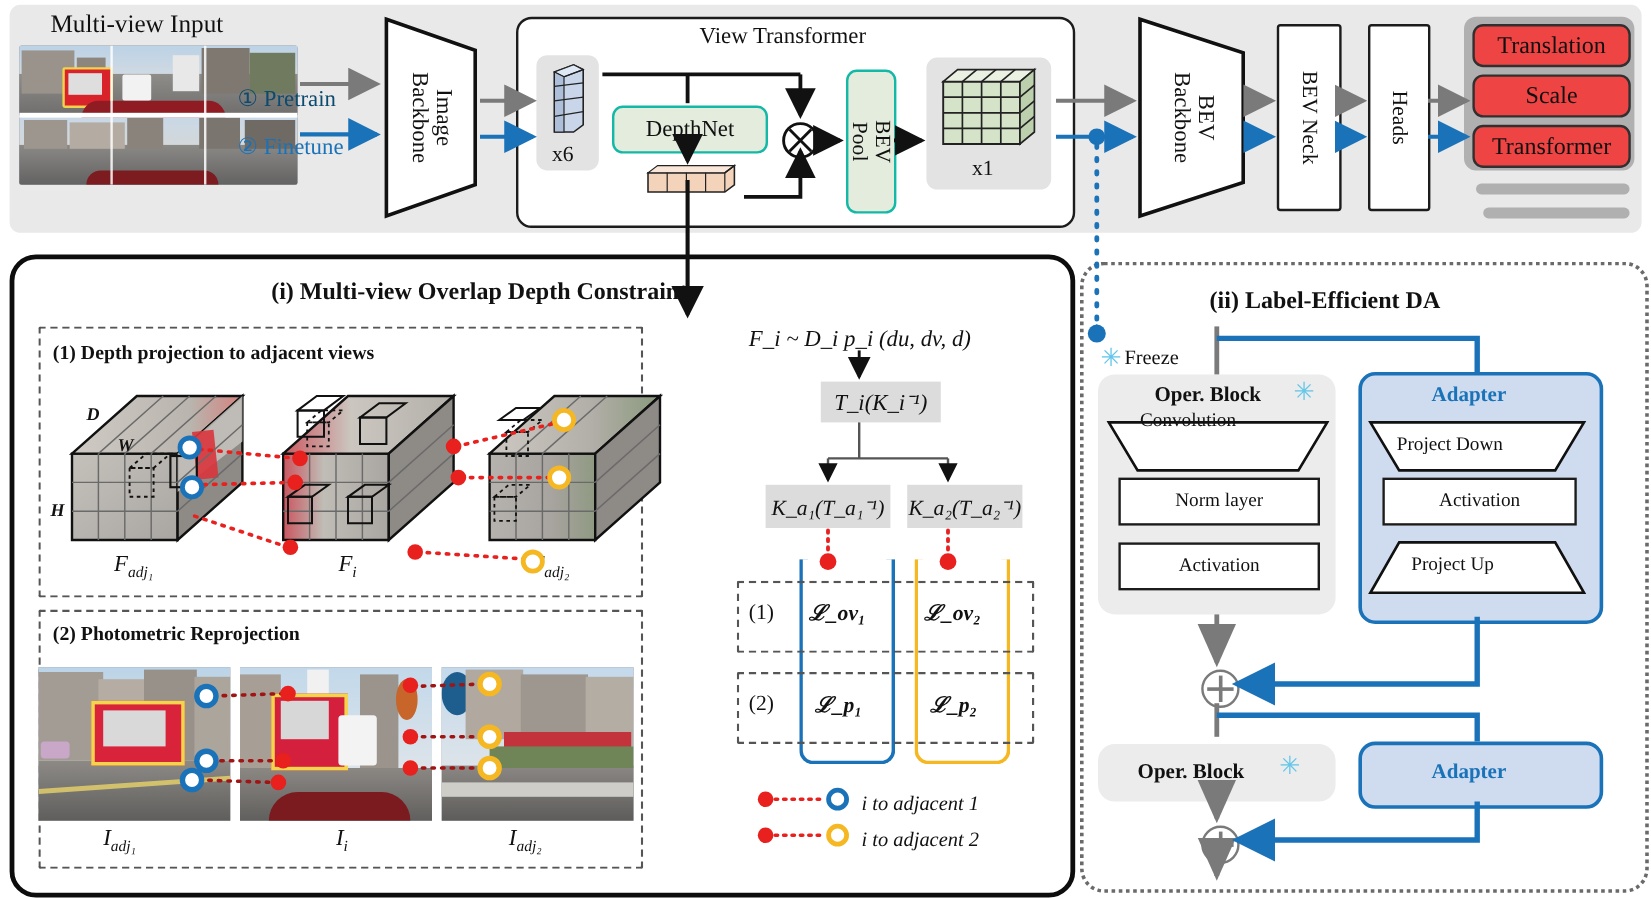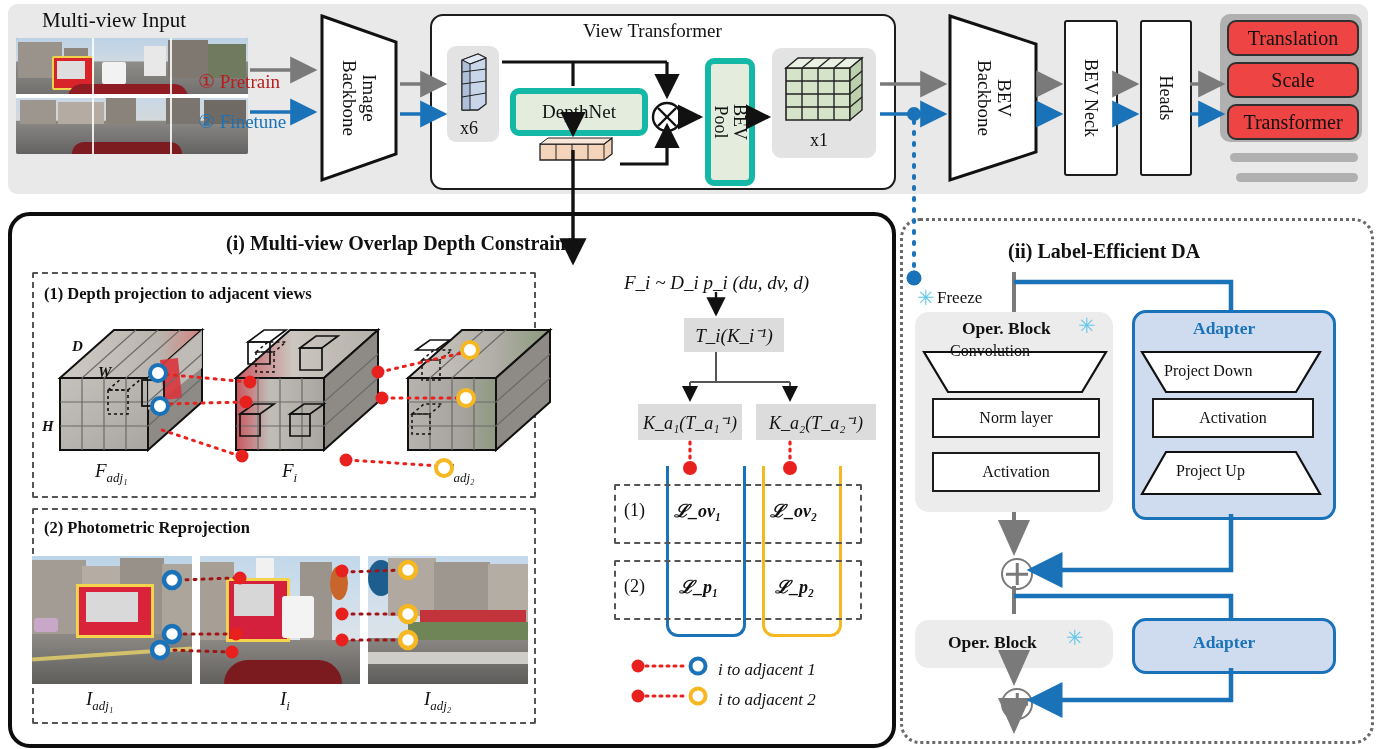--- a/index.html
+++ b/index.html
@@ -14,25 +14,25 @@
   .mv-title{font-size:21px;color:#111;}
 
   
   .trapz{position:absolute;}
   .trapz svg{display:block;}
   .vlabel{position:absolute;left:50%;top:50%;transform:translate(-50%,-50%) rotate(90deg);
           white-space:nowrap;font-size:19px;line-height:1.05;text-align:center;}
 
   .wbox{position:absolute;background:#fff;border:2px solid #1c1c1c;border-radius:3px;}
   .rbox{position:absolute;background:#fff;border:2.5px solid #1c1c1c;border-radius:13px;}
-  .gbox{position:absolute;background:#e3ecdd;border:6px solid #14b8a6;border-radius:9px;}
+  .gbox{position:absolute;background:#e3ecdd;border:2px solid #14b8a6;border-radius:9px;}
   .graytile{position:absolute;background:#e3e3e3;border-radius:9px;}
 
   .lbl{position:absolute;white-space:nowrap;}
-  .pretrain-txt{color:#b91c1c;font-size:19px;}
+  .pretrain-txt{color:#0c4a6e;font-size:19px;}
   .finetune-txt{color:#1a72b8;font-size:19px;}
 
   .outgroup{position:absolute;background:#b0b0b0;border-radius:10px;}
   .outbox{position:absolute;background:#ef4444;border:2.5px solid #303030;border-radius:9px;
           display:flex;align-items:center;justify-content:center;font-size:20px;}
   .outbar{position:absolute;background:#b0b0b0;border-radius:5px;}
 
   
   #panel-i{left:8px;top:212px;width:880px;height:528px;background:#fff;
            border:4px solid #0d0d0d;border-radius:22px;}
@@ -401,21 +401,21 @@
 <div class="abs mathlbl" style="left:280px;top:688px;font-size:19px;font-style:italic;">
   <span>I</span><sub>i</sub>
 </div>
 <div class="abs mathlbl" style="left:424px;top:688px;font-size:19px;">
   <span>I</span><sub>adj₂</sub>
 </div>
 
 <div class="abs mathlbl" style="left:624px;top:272px;font-size:19px;">F_i ~ D_i p_i (du, dv, d)</div>
 <div class="greyeq" style="left:684px;top:318px;width:100px;height:34px;font-size:19px;font-style:italic;">T_i(K_i⁻¹)</div>
 <div class="greyeq" style="left:638px;top:404px;width:104px;height:36px;font-size:18px;font-style:italic;">K_a₁(T_a₁⁻¹)</div>
-<div class="greyeq" style="left:756px;top:404px;width:120px;height:36px;font-size:18px;font-style:italic;">K_a₂(T_a₂⁻¹)</div>
+<div class="greyeq" style="left:756px;top:404px;width:96px;height:36px;font-size:18px;font-style:italic;">K_a₂(T_a₂⁻¹)</div>
 
 <div class="lossbr" style="left:666px;top:466px;width:74px;height:168px;"></div>
 <div class="lossbr y" style="left:762px;top:466px;width:74px;height:168px;"></div>
 
 <div class="dash" style="left:614px;top:484px;width:244px;height:56px;"></div>
 <div class="dash" style="left:614px;top:560px;width:244px;height:56px;"></div>
 <div class="abs lbl" style="left:624px;top:500px;font-size:18px;">(1)</div>
 <div class="abs lbl" style="left:624px;top:576px;font-size:18px;">(2)</div>
 <div class="abs lbl" style="left:674px;top:498px;font-size:18px;font-weight:bold;font-style:italic;">ℒ_ov₁</div>
 <div class="abs lbl" style="left:770px;top:498px;font-size:18px;font-weight:bold;font-style:italic;">ℒ_ov₂</div>

